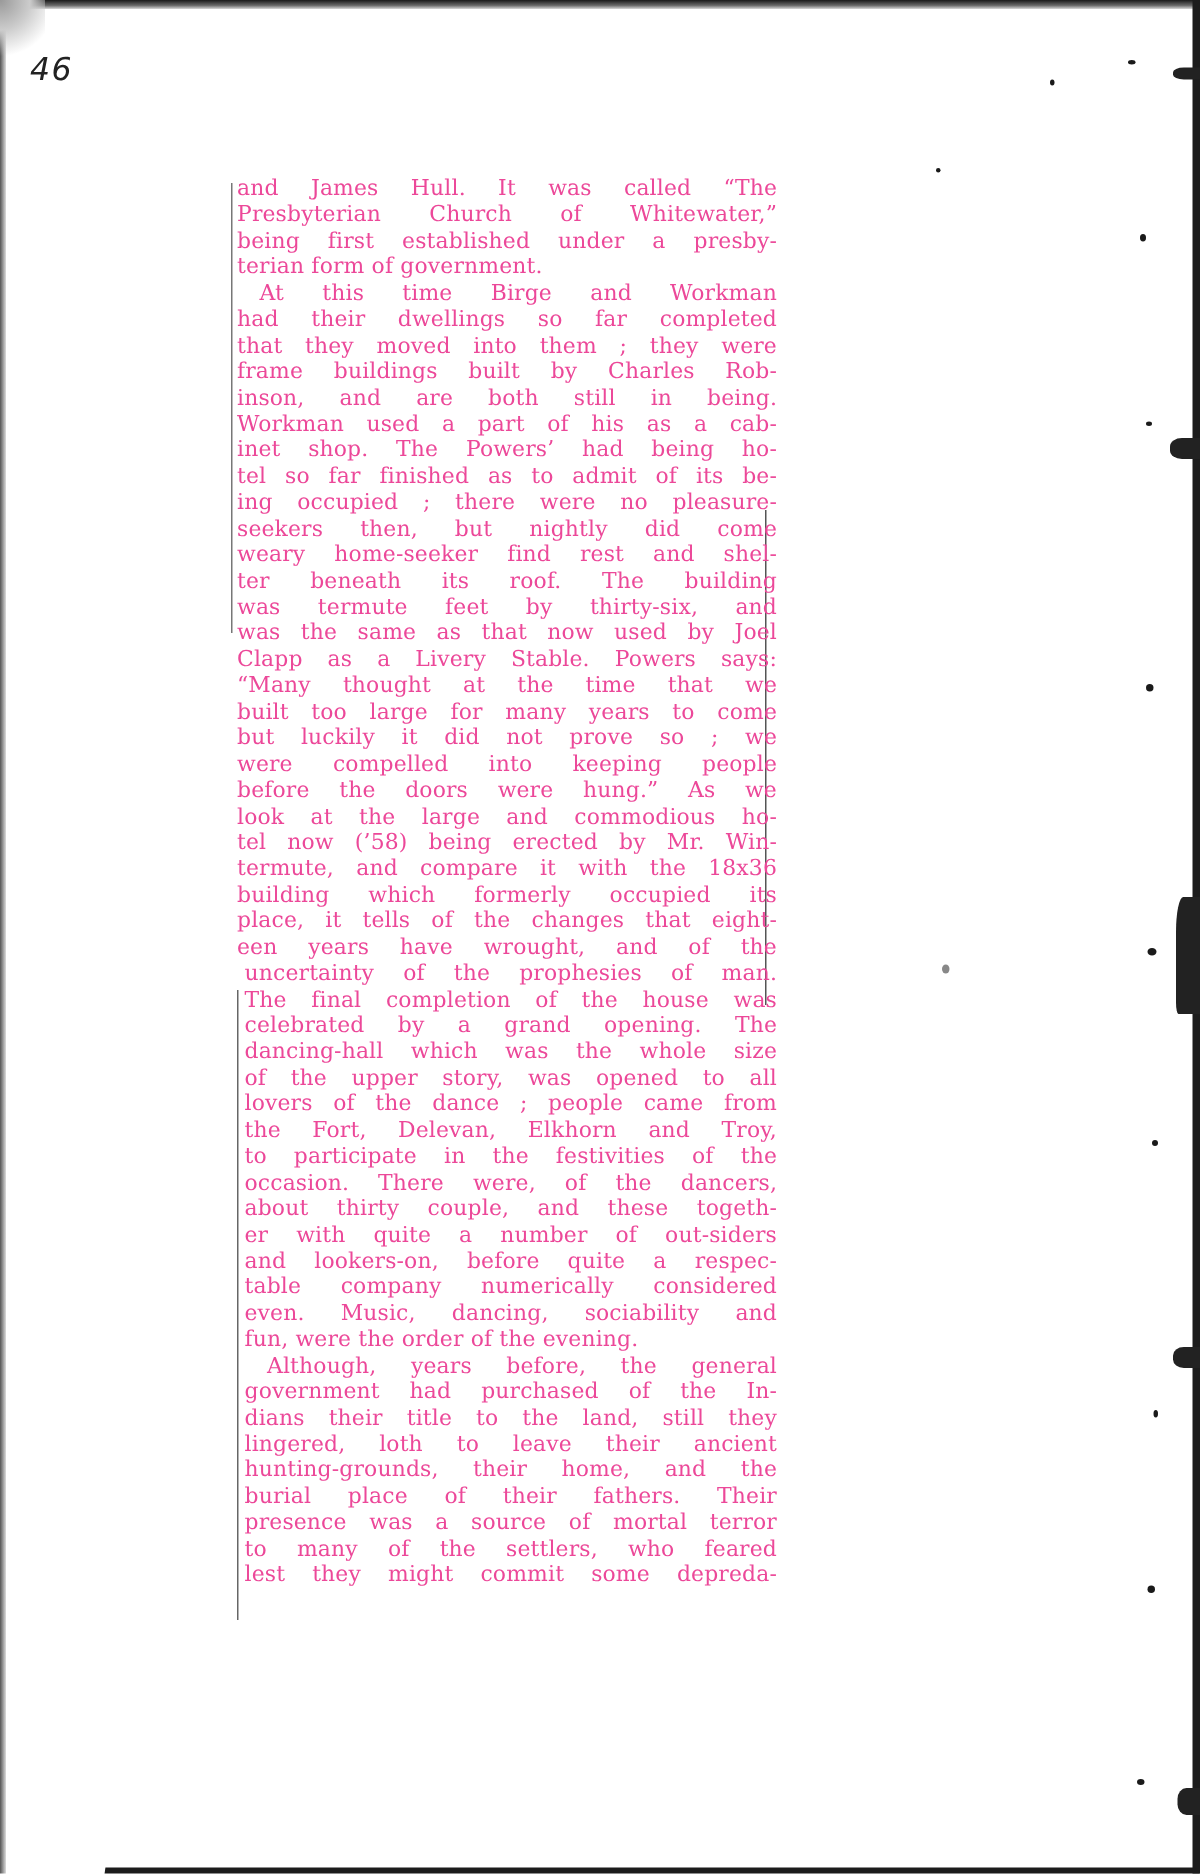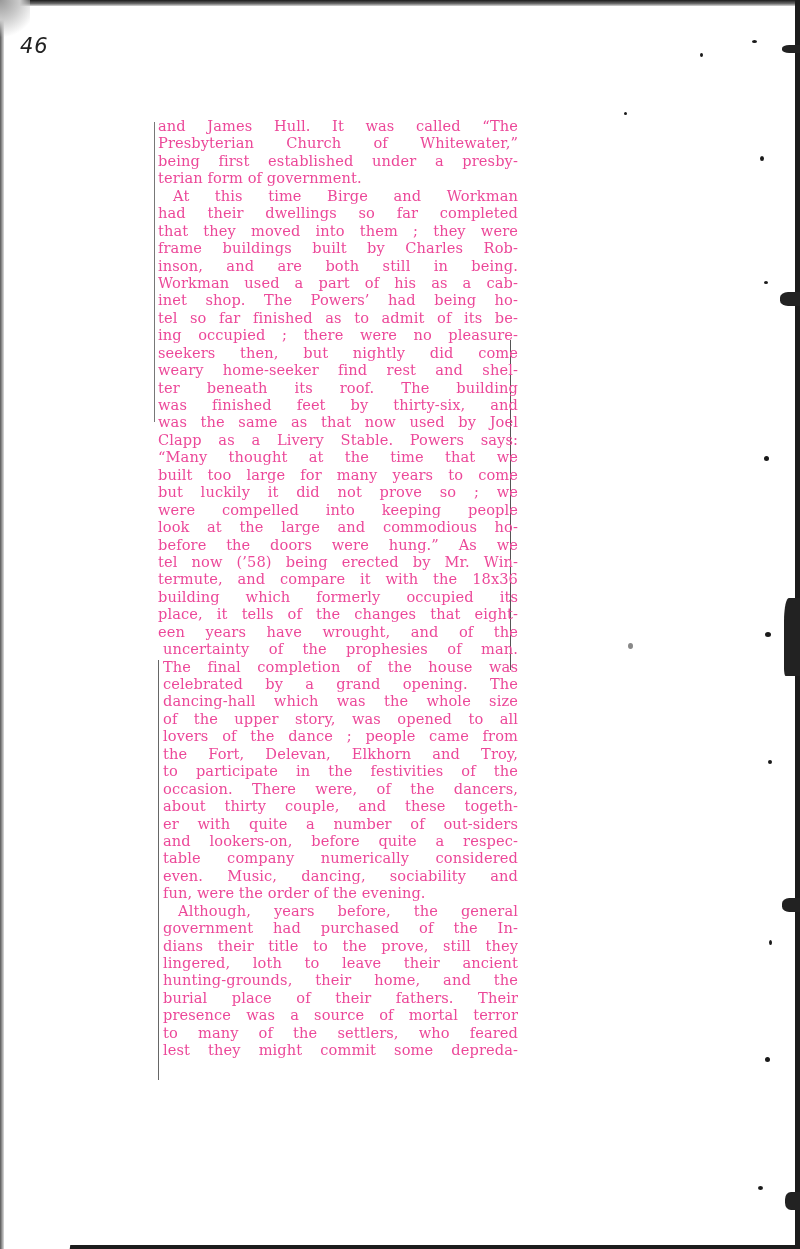--- a/index.html
+++ b/index.html
@@ -101,29 +101,29 @@
     <div class="line">that they moved into them ; they were</div>
     <div class="line">frame buildings built  by Charles Rob-</div>
     <div class="line">inson,  and  are  both  still  in being.</div>
     <div class="line">Workman used a part of his as  a cab-</div>
     <div class="line">inet shop.   The Powers’ had being ho-</div>
     <div class="line">tel so far finished as to admit of its be-</div>
     <div class="line">ing occupied ; there were no  pleasure-</div>
     <div class="line">seekers then,  but  nightly did  come</div>
     <div class="line">weary home-seeker find rest  and shel-</div>
     <div class="line">ter  beneath  its  roof.  The  building</div>
-    <div class="line">was  finished feet by  thirty-six,  and</div>
+    <div class="line">was  termute feet by  thirty-six,  and</div>
     <div class="line">was the same as that now used by Joel</div>
     <div class="line">Clapp as a Livery Stable.  Powers says:</div>
     <div class="line">“Many  thought  at the time  that we</div>
     <div class="line">built too large for many years to come</div>
     <div class="line">but  luckily  it did not  prove so ;  we</div>
     <div class="line">were compelled into  keeping  people</div>
+    <div class="line">before the   doors were hung.”   As we</div>
     <div class="line">look at the large and commodious ho-</div>
-    <div class="line">before the   doors were hung.”   As we</div>
     <div class="line">tel now (’58) being erected by Mr.  Win-</div>
     <div class="line">termute, and compare it with the 18x36</div>
     <div class="line">building  which formerly occupied  its</div>
     <div class="line">place, it tells of the changes that eight-</div>
     <div class="line">een  years have wrought, and  of  the</div>
     <div class="line shift">uncertainty  of the prophesies of man.</div>
     <div class="line shift">The final completion  of the house was</div>
     <div class="line shift">celebrated by  a grand opening.   The</div>
     <div class="line shift">dancing-hall which was the whole size</div>
     <div class="line shift">of the upper story,   was  opened to all</div>
@@ -132,20 +132,20 @@
     <div class="line shift">to  participate in the festivities of the</div>
     <div class="line shift">occasion.  There were, of the dancers,</div>
     <div class="line shift">about thirty couple, and these togeth-</div>
     <div class="line shift">er  with quite a  number of out-siders</div>
     <div class="line shift">and lookers-on, before quite a respec-</div>
     <div class="line shift">table company numerically considered</div>
     <div class="line shift">even.  Music, dancing, sociability and</div>
     <div class="line shift last">fun, were the order of the evening.</div>
     <div class="line shift indent" style="padding-left: 20px;">Although,  years before, the general</div>
     <div class="line shift">government had  purchased of the In-</div>
-    <div class="line shift">dians their title to the prove,  still they</div>
+    <div class="line shift">dians their title to the land,  still they</div>
     <div class="line shift">lingered,  loth to leave  their ancient</div>
     <div class="line shift">hunting-grounds,  their home, and the</div>
     <div class="line shift">burial place  of  their fathers.  Their</div>
     <div class="line shift">presence was a source of mortal terror</div>
     <div class="line shift">to many of  the settlers,  who  feared</div>
     <div class="line shift">lest they might commit some depreda-</div>
   </div>
 
 </body></html>

